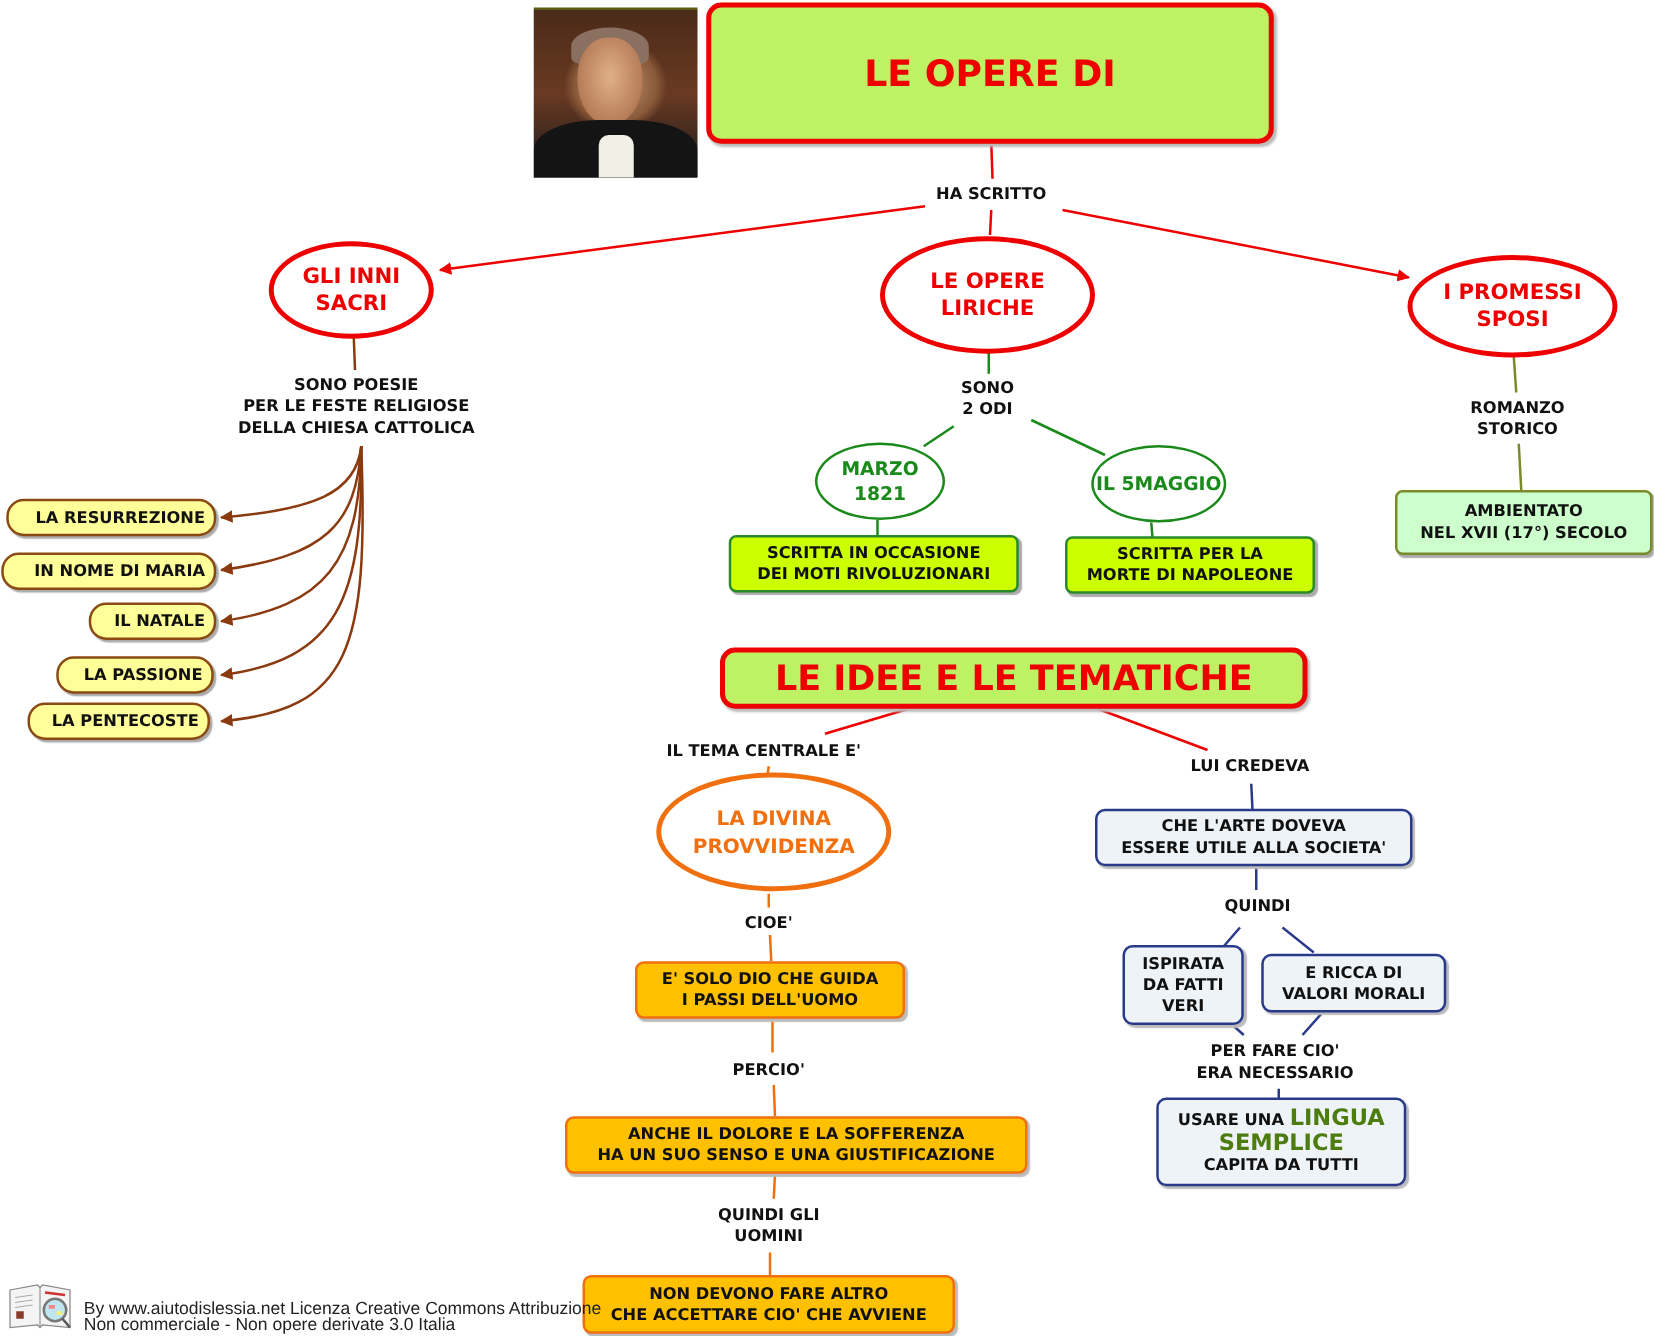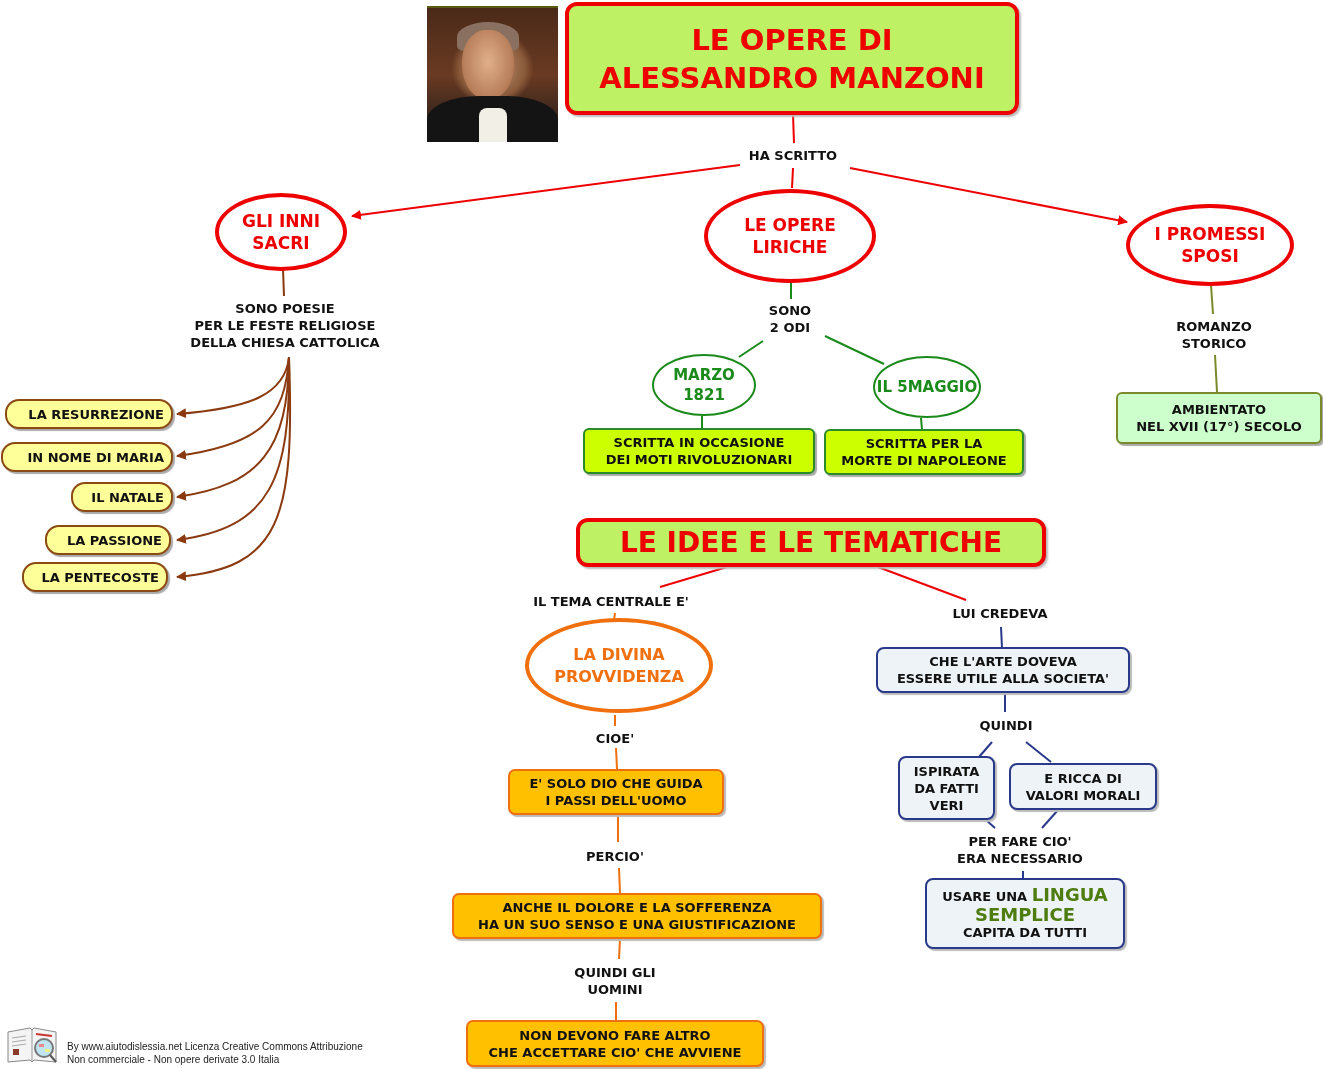--- a/index.html
+++ b/index.html
@@ -19,21 +19,21 @@
   .amber { background: #ffc000; border: 2px solid #f07010; border-radius: 7px; box-shadow: 2px 2px 1px #bbb; }
   .blue { background: #eef3f7; border: 2px solid #2a3a8a; border-radius: 8px; box-shadow: 2px 2px 1px #bbb; }
   .portrait { position: absolute; left: 427px; top: 6px; width: 131px; height: 136px; overflow: hidden;
     background: radial-gradient(ellipse 45% 40% at 50% 45%, #c49a7a 0%, #8a5a3a 55%, transparent 70%),
                 linear-gradient(180deg, #4a2a18 0%, #6a3a22 50%, #1a1a1a 100%); border-top: 2px solid #5a5a10; }
   .portrait .coat { position: absolute; left: 0; top: 88px; width: 131px; height: 60px; background: #141414; border-radius: 40% 40% 0 0; }
   .portrait .shirt { position: absolute; left: 52px; top: 100px; width: 28px; height: 40px; background: #f2f0e6; border-radius: 8px 8px 0 0; }
   .portrait .face { position: absolute; left: 35px; top: 22px; width: 52px; height: 70px; background: radial-gradient(ellipse at 50% 45%, #e0b08a 0%, #b67c58 70%, #7a4a30 100%); border-radius: 45% 45% 50% 50%; }
   .portrait .hair { position: absolute; left: 30px; top: 14px; width: 62px; height: 30px; background: #8a7060; border-radius: 50% 50% 20% 20%; }
   .footer-logo { position: absolute; left: 6px; top: 1024px; width: 52px; height: 42px; }
-  .footer-text { position: absolute; left: 67px; top: 1040px; font-family: "Liberation Sans", sans-serif; font-weight: normal; font-size: 10px; line-height: 13px; color: #222; white-space: nowrap; }
+  .footer-text { position: absolute; left: 67px; top: 1040px; font-family: "Liberation Sans", sans-serif; font-weight: normal; font-size: 14px; line-height: 13px; color: #222; white-space: nowrap; }
   .big-red { color: #4d7c0f; font-size: 18px; }
 </style>
 </head>
 <body>
 
 <svg class="lines" viewBox="0 0 1323 1069">
   <defs>
     <marker id="arRed" markerWidth="10" markerHeight="10" refX="9" refY="5" orient="auto" markerUnits="userSpaceOnUse">
       <path d="M0,0 L10,5 L0,10 z" fill="#ee0000"></path>
     </marker>
@@ -85,21 +85,20 @@
 
 <div class="portrait">
   <div class="hair"></div>
   <div class="face"></div>
   <div class="coat"></div>
   <div class="shirt"></div>
 </div>
 
 <div class="title-box" style="left:565px; top:2px; width:454px; height:113px; font-size:29px; line-height:38px; flex-direction:column;">
   <span>LE OPERE DI</span>
-  <span>ALESSANDRO MANZONI</span>
 </div>
 
 <div class="label" style="left:734px; top:147px; width:118px;">HA SCRITTO</div>
 
 <div class="ellipse el-red" style="left:215px; top:193px; width:132px; height:78px; flex-direction:column;">
   <span>GLI INNI</span>
   <span>SACRI</span>
 </div>
 <div class="label" style="left:175px; top:300px; width:220px;">
   <div>SONO POESIE</div>
@@ -125,21 +124,21 @@
   <span>1821</span>
 </div>
 <div class="ellipse el-green" style="left:873px; top:356px; width:108px; height:62px; flex-direction:row;">
   <span>IL 5</span>
   <span>MAGGIO</span>
 </div>
 <div class="box lime" style="left:583px; top:428px; width:232px; height:46px; flex-direction:column;">
   <span>SCRITTA IN OCCASIONE</span>
   <span>DEI MOTI RIVOLUZIONARI</span>
 </div>
-<div class="box lime" style="left:824px; top:429px; width:200px; height:46px; flex-direction:column;">
+<div class="box lime" style="left:852px; top:429px; width:200px; height:46px; flex-direction:column;">
   <span>SCRITTA PER LA</span>
   <span>MORTE DI NAPOLEONE</span>
 </div>
 
 <div class="ellipse el-red" style="left:1126px; top:204px; width:168px; height:82px; flex-direction:column;">
   <span>I PROMESSI</span>
   <span>SPOSI</span>
 </div>
 <div class="label" style="left:1164px; top:318px; width:100px;">
   <div>ROMANZO</div>

